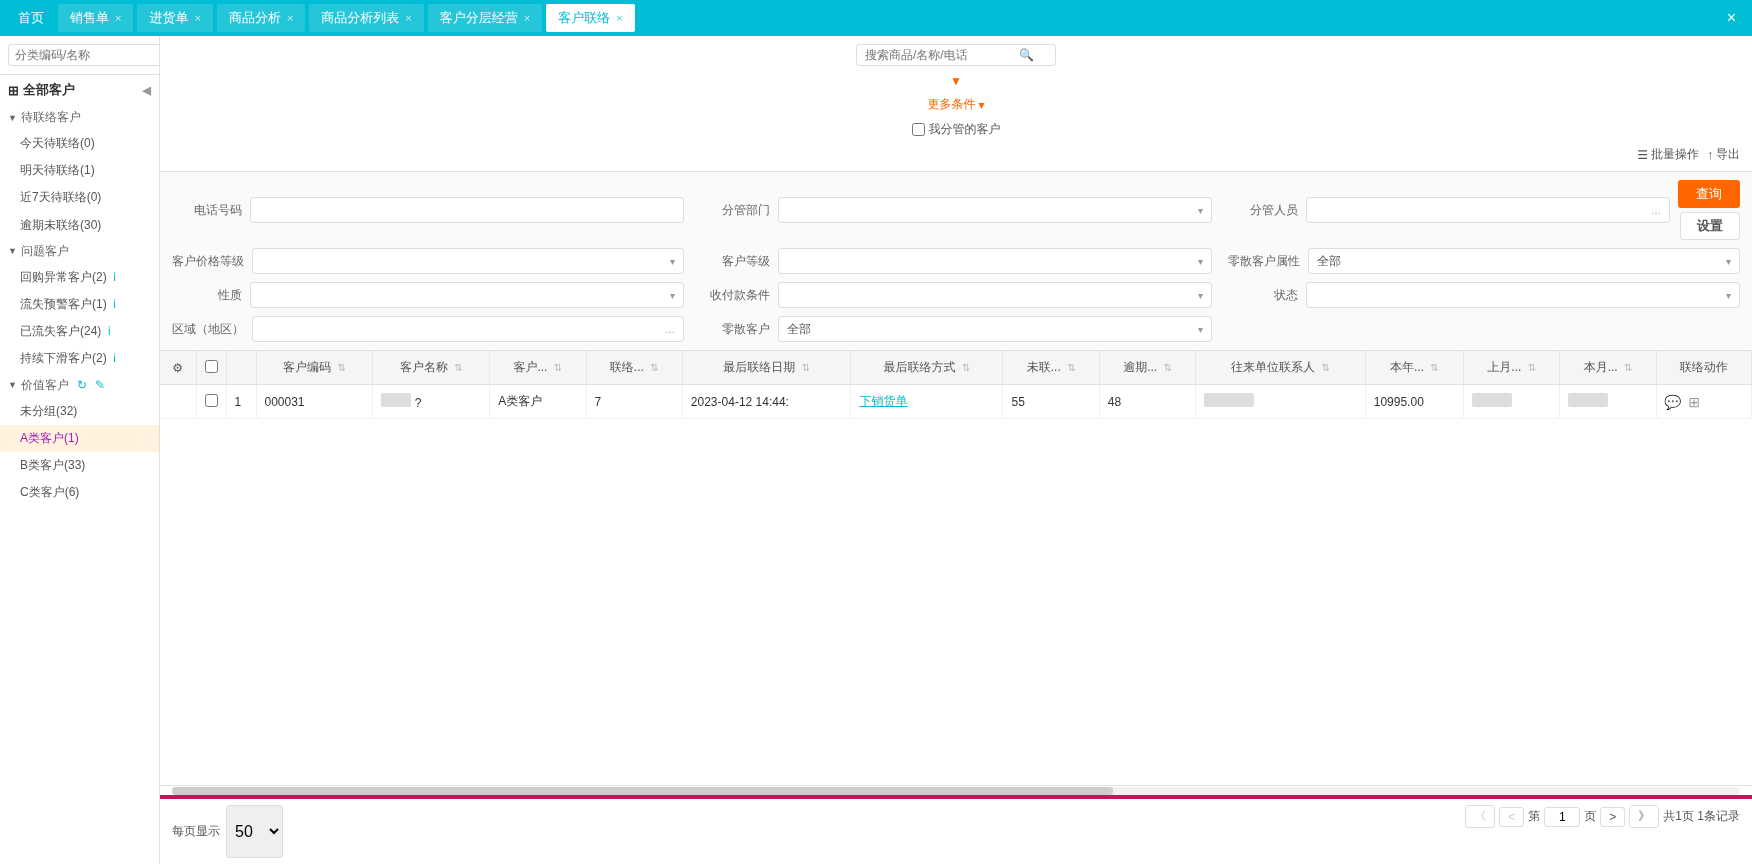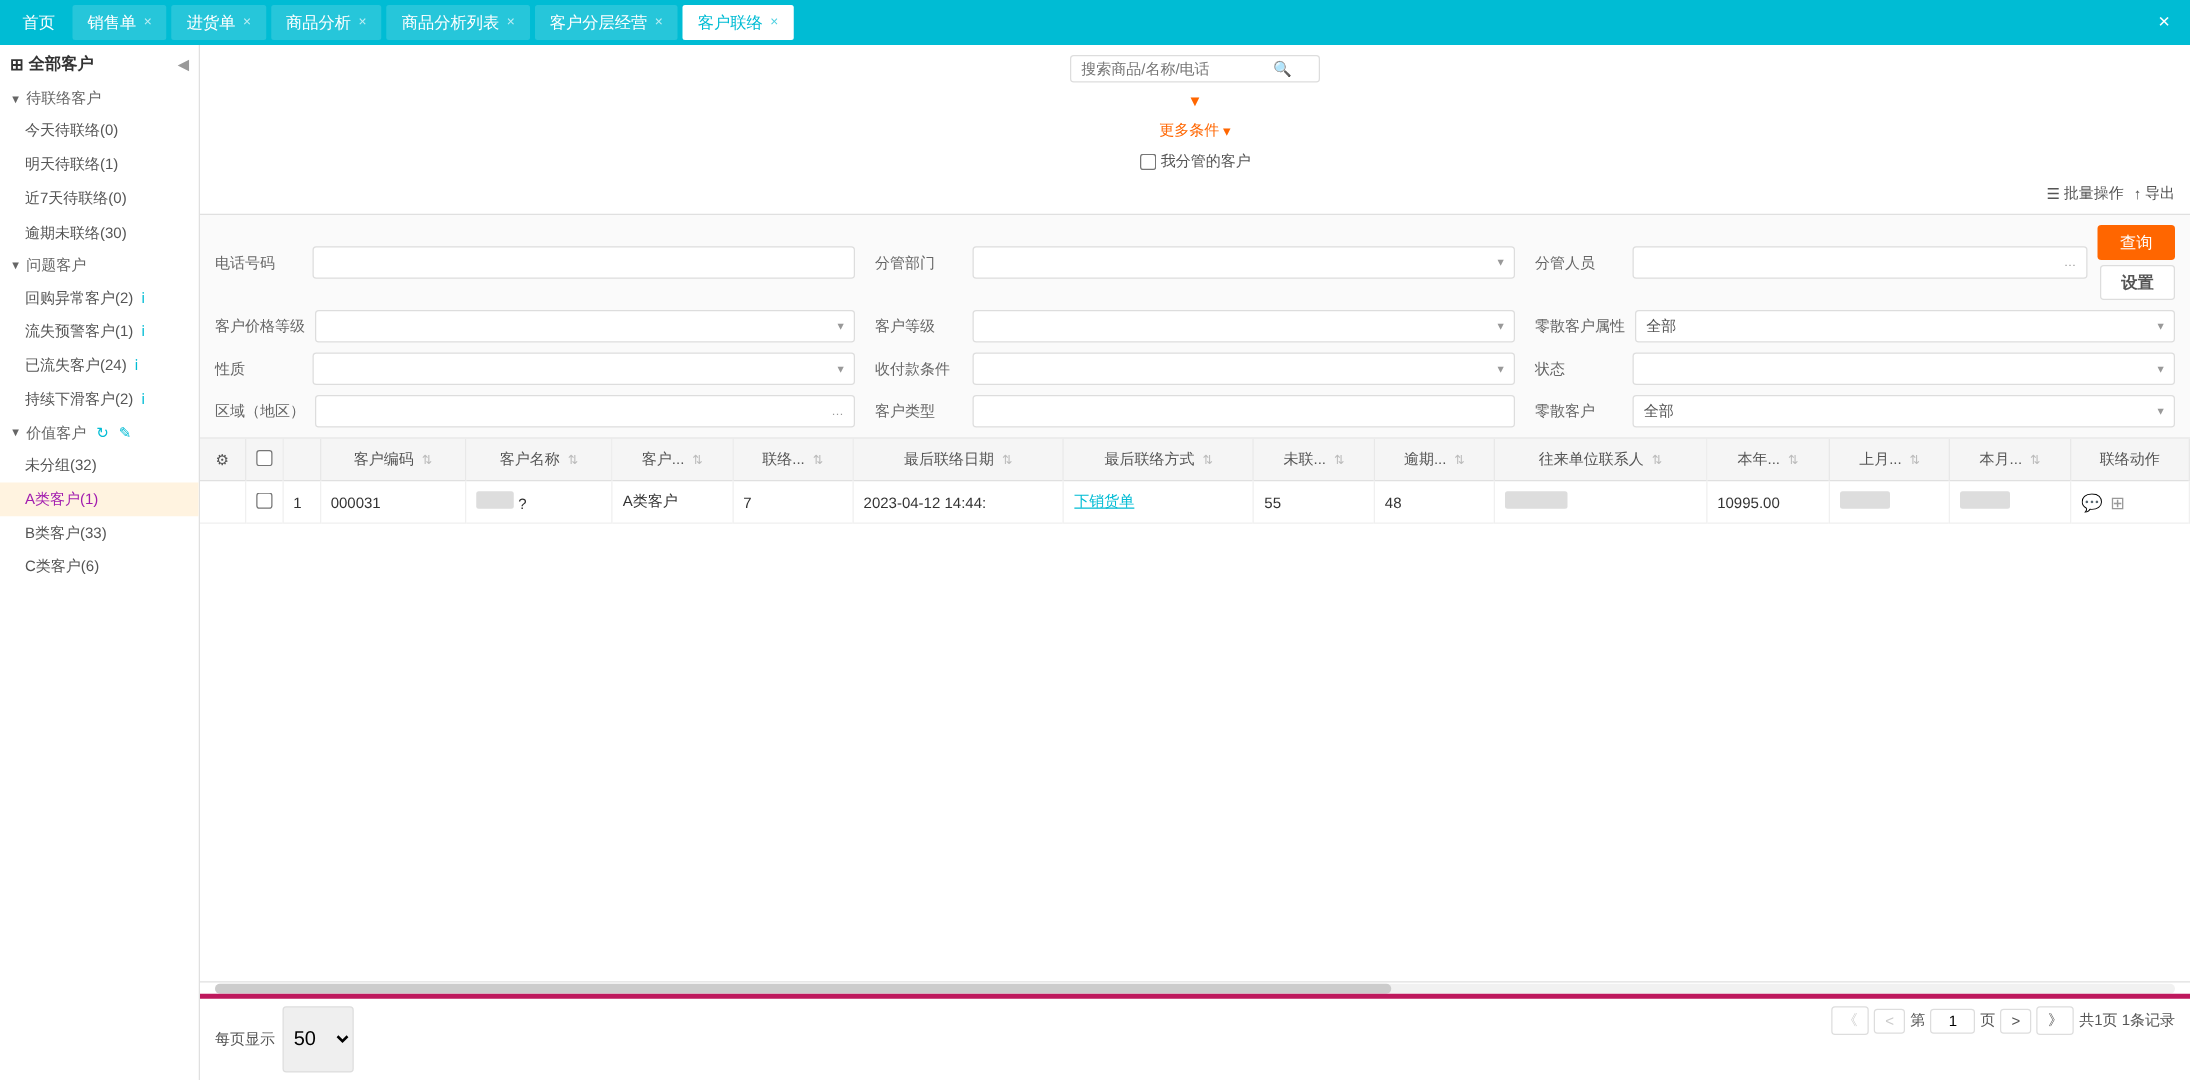--- a/index.html
+++ b/index.html
@@ -214,20 +214,21 @@
     .filter-row {
       display: flex;
       align-items: center;
       gap: 8px;
     }
     .filter-label {
       color: #666;
       font-size: 12px;
       white-space: nowrap;
       min-width: 70px;
+      text-align: right;
       font-family: Liberation Serif, serif;
     }
     .filter-input {
       flex: 1;
       border: 1px solid #ddd;
       border-radius: 3px;
       padding: 4px 8px;
       font-size: 12px;
       outline: none;
       background: #fff;
@@ -401,20 +402,24 @@
   <div class="nav-tab active">
     <span>客户联络</span>
     <span class="close-x">×</span>
   </div>
   <span class="top-nav-right">×</span>
 </div>
 
 <div class="main-layout">
 
   <div class="sidebar">
+    <div class="sidebar-search">
+      <input type="text" placeholder="分类编码/名称" style="">
+
+    </div>
 
     <div class="sidebar-group-header">
       <div class="left">
         <span>⊞</span>
         <span>全部客户</span>
       </div>
       <span class="sidebar-collapse-icon">◀</span>
     </div>
 
     <div class="sidebar-section-label">
@@ -555,24 +560,20 @@
           <span class="caret">▾</span>
         </div>
       </div>
 
       <div class="filter-row">
         <span class="filter-label">区域（地区）</span>
         <div class="filter-input" style="height:26px;border:1px solid #ddd;border-radius:3px;padding:0 8px;font-size:12px;cursor:pointer;background:#fff;flex:1;display:flex;align-items:center;justify-content:space-between;">
           <span></span>
           <span class="caret">…</span>
         </div>
-      </div>
-      <div class="filter-row">
-        <span class="filter-label">客户类型</span>
-        <input type="text" class="filter-input" style="height: 26px; border: 1px solid rgb(221, 221, 221); border-radius: 3px; padding: 0px 8px; font-size: 12px; outline: none; background: rgb(255, 255, 255); flex: 1 1 0%;">
       </div>
       <div class="filter-row">
         <span class="filter-label">零散客户</span>
         <div class="filter-input" style="height:26px;border:1px solid #ddd;border-radius:3px;padding:0 8px;font-size:12px;cursor:pointer;background:#fff;flex:1;display:flex;align-items:center;justify-content:space-between;">
           <span>全部</span>
           <span class="caret">▾</span>
         </div>
       </div>
     </div>
 

